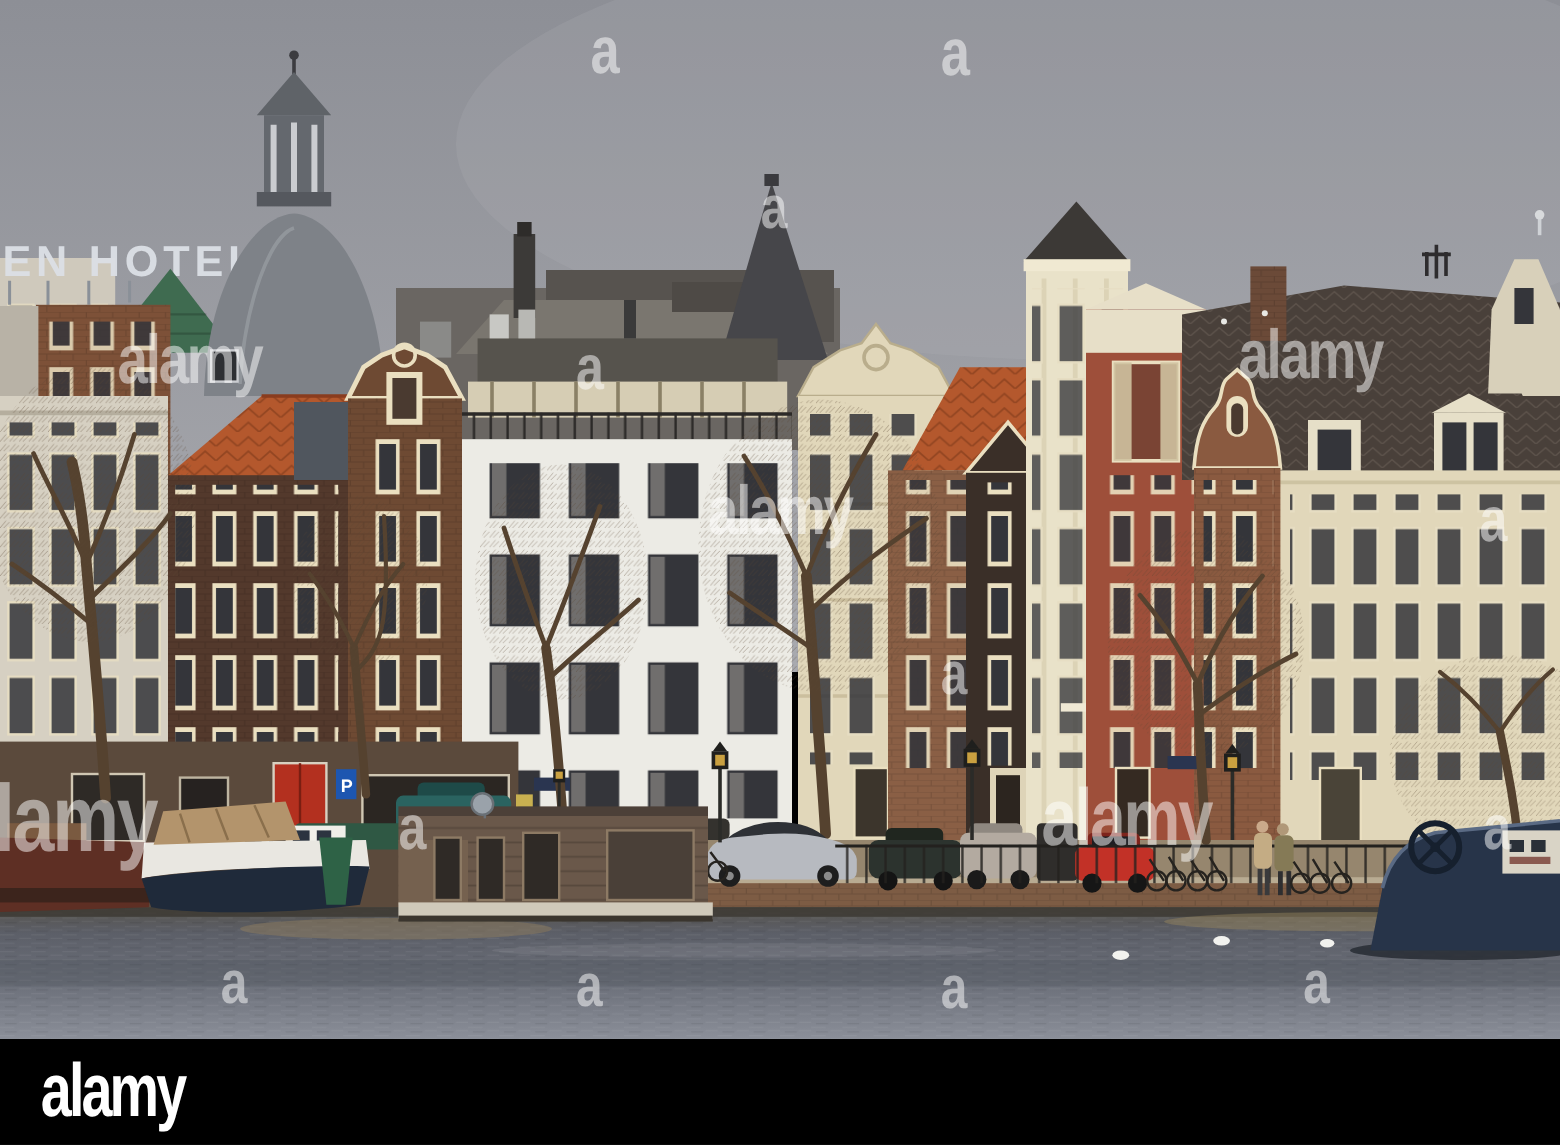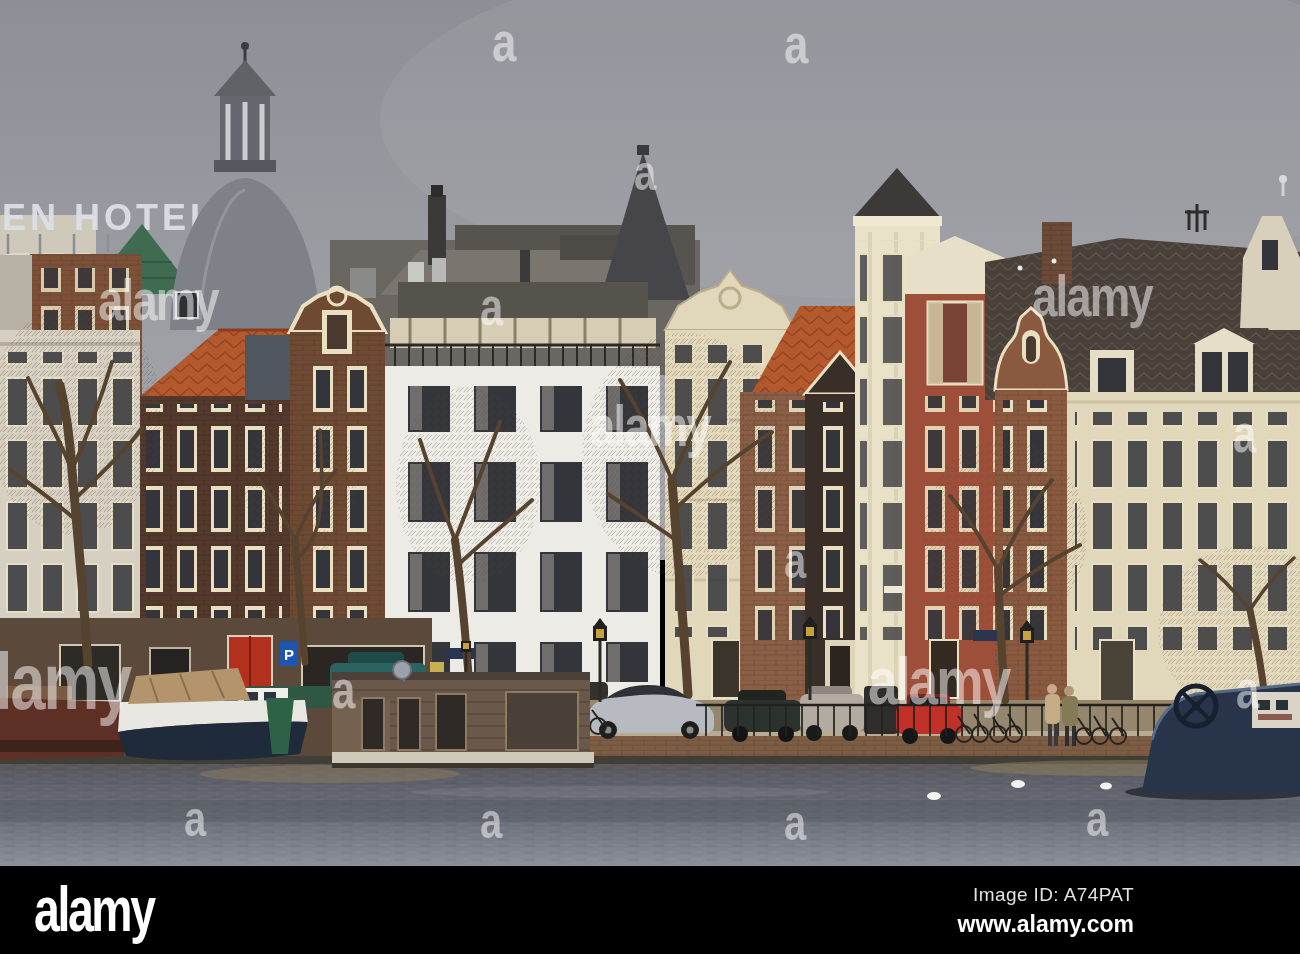--- a/index.html
+++ b/index.html
@@ -480,18 +480,14 @@
         <span class="wm" style="left: 1236px; top: 664px; font-size: 44px;">a</span>
         <span class="wm" style="left: 184px; top: 794px; font-size: 42px;">a</span>
         <span class="wm" style="left: 480px; top: 796px; font-size: 42px;">a</span>
         <span class="wm" style="left: 784px; top: 798px; font-size: 42px;">a</span>
         <span class="wm" style="left: 1086px; top: 794px; font-size: 42px;">a</span>
       </div>
   </div>
 
   <div class="footer">
     <div class="logo">alamy</div>
-    <div class="fright">
-      <div class="fid">Image ID: A74PAT</div>
-      <div class="furl">www.alamy.com</div>
-    </div>
   </div>
 </div>
 
 </body></html>

